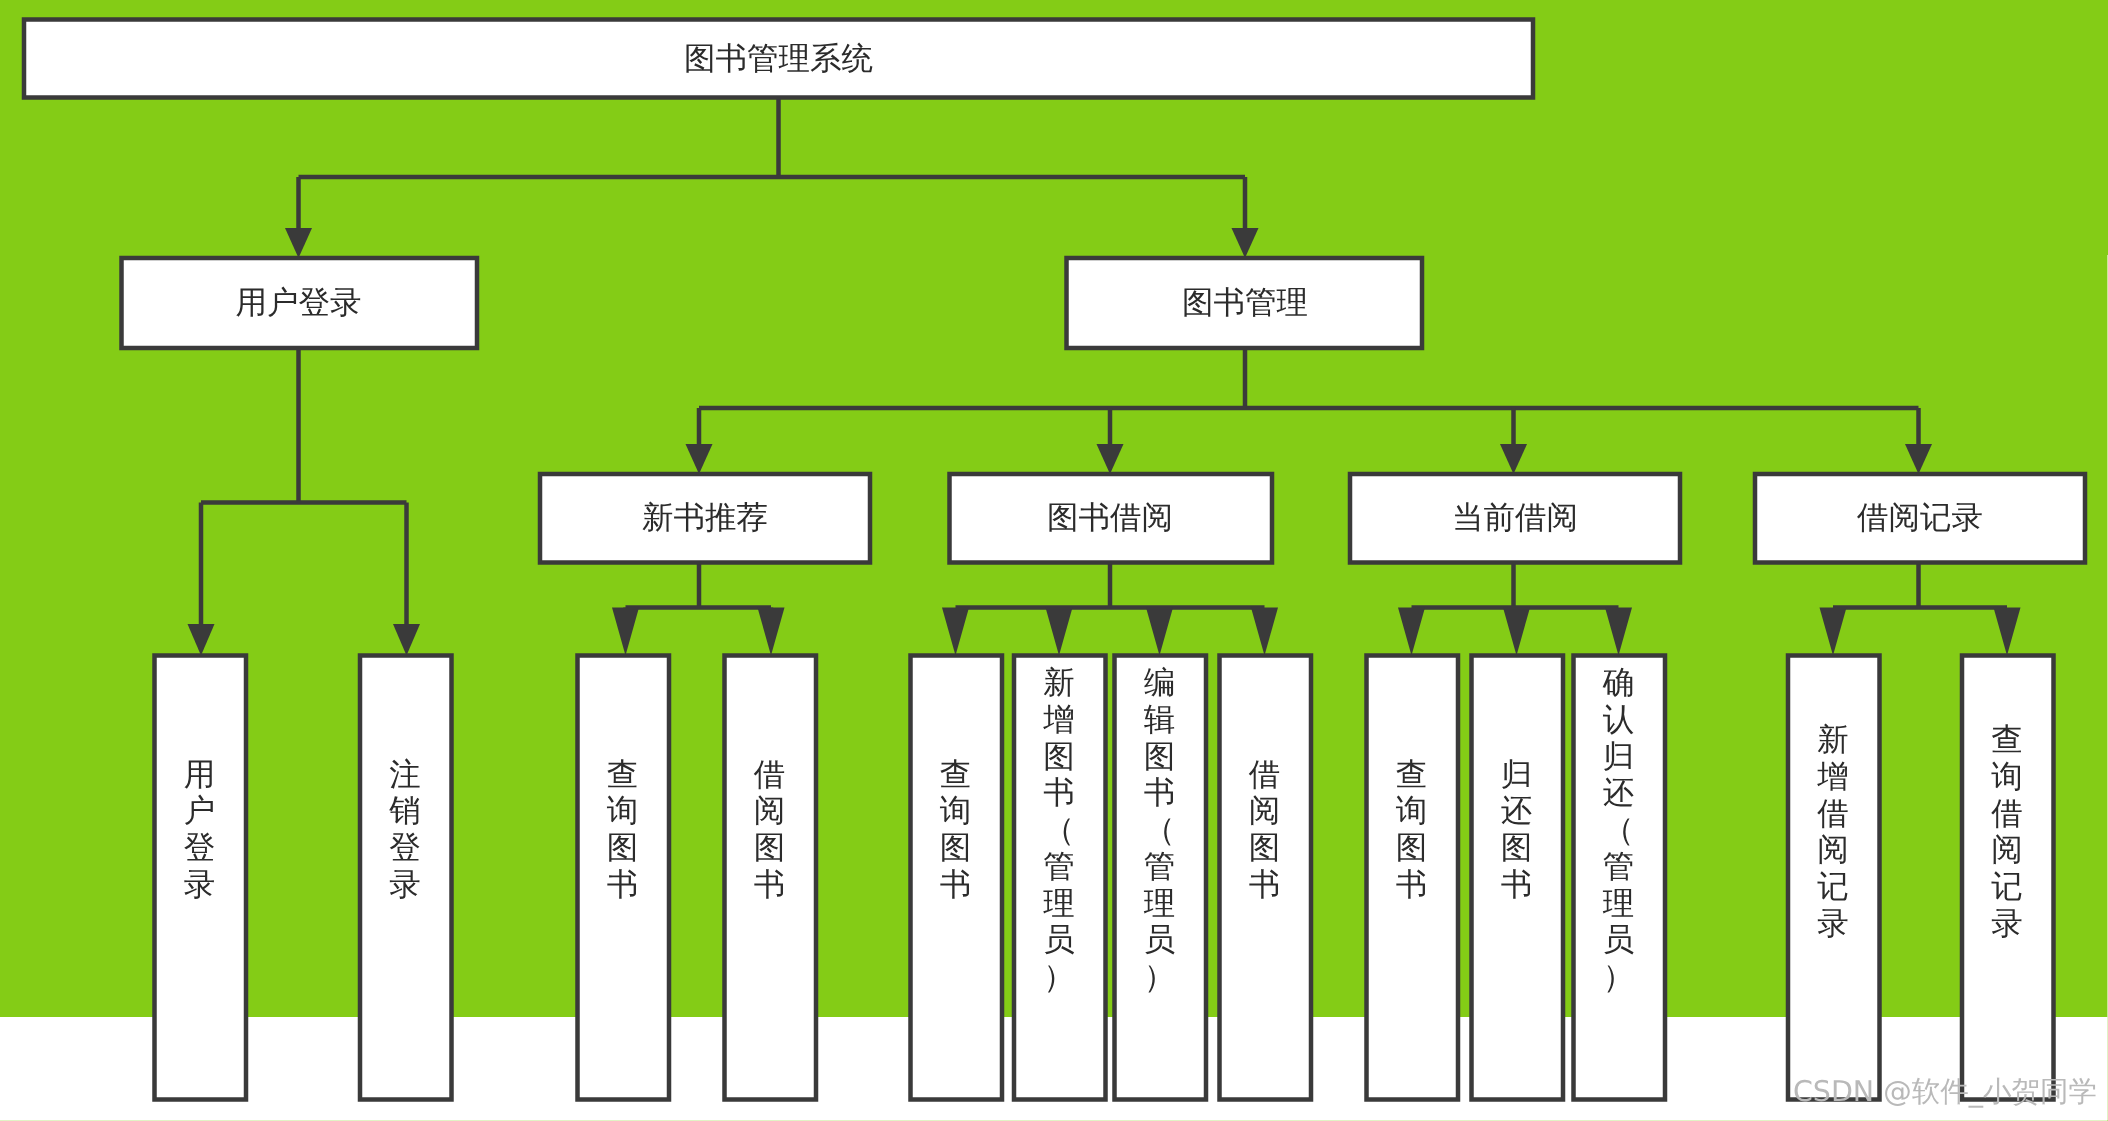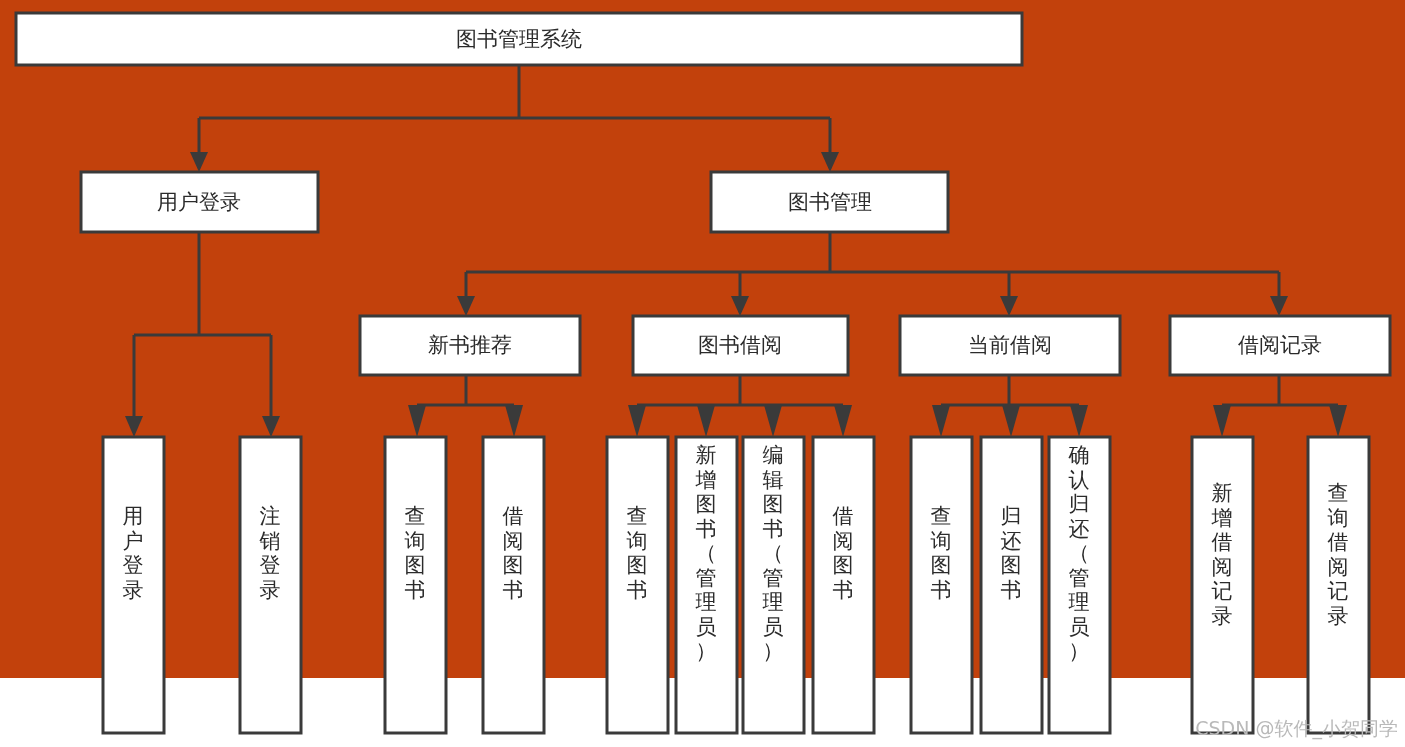--- a/index.html
+++ b/index.html
@@ -11,21 +11,21 @@
   body {
     width: 1405px;
     height: 747px;
     overflow: hidden;
     font-family: "DejaVu Sans", "Liberation Sans", sans-serif;
   }
   #diagram-root {
     position: relative;
     width: 1405px;
     height: 678px;
-    background: #c2410c;
+    background: #84cc16;
   }
   svg.diagram-canvas {
     display: block;
     width: 1405px;
     height: 747px;
   }
   .node-rect {
     fill: #ffffff;
     stroke: #3a3a3a;
     stroke-width: 3;

